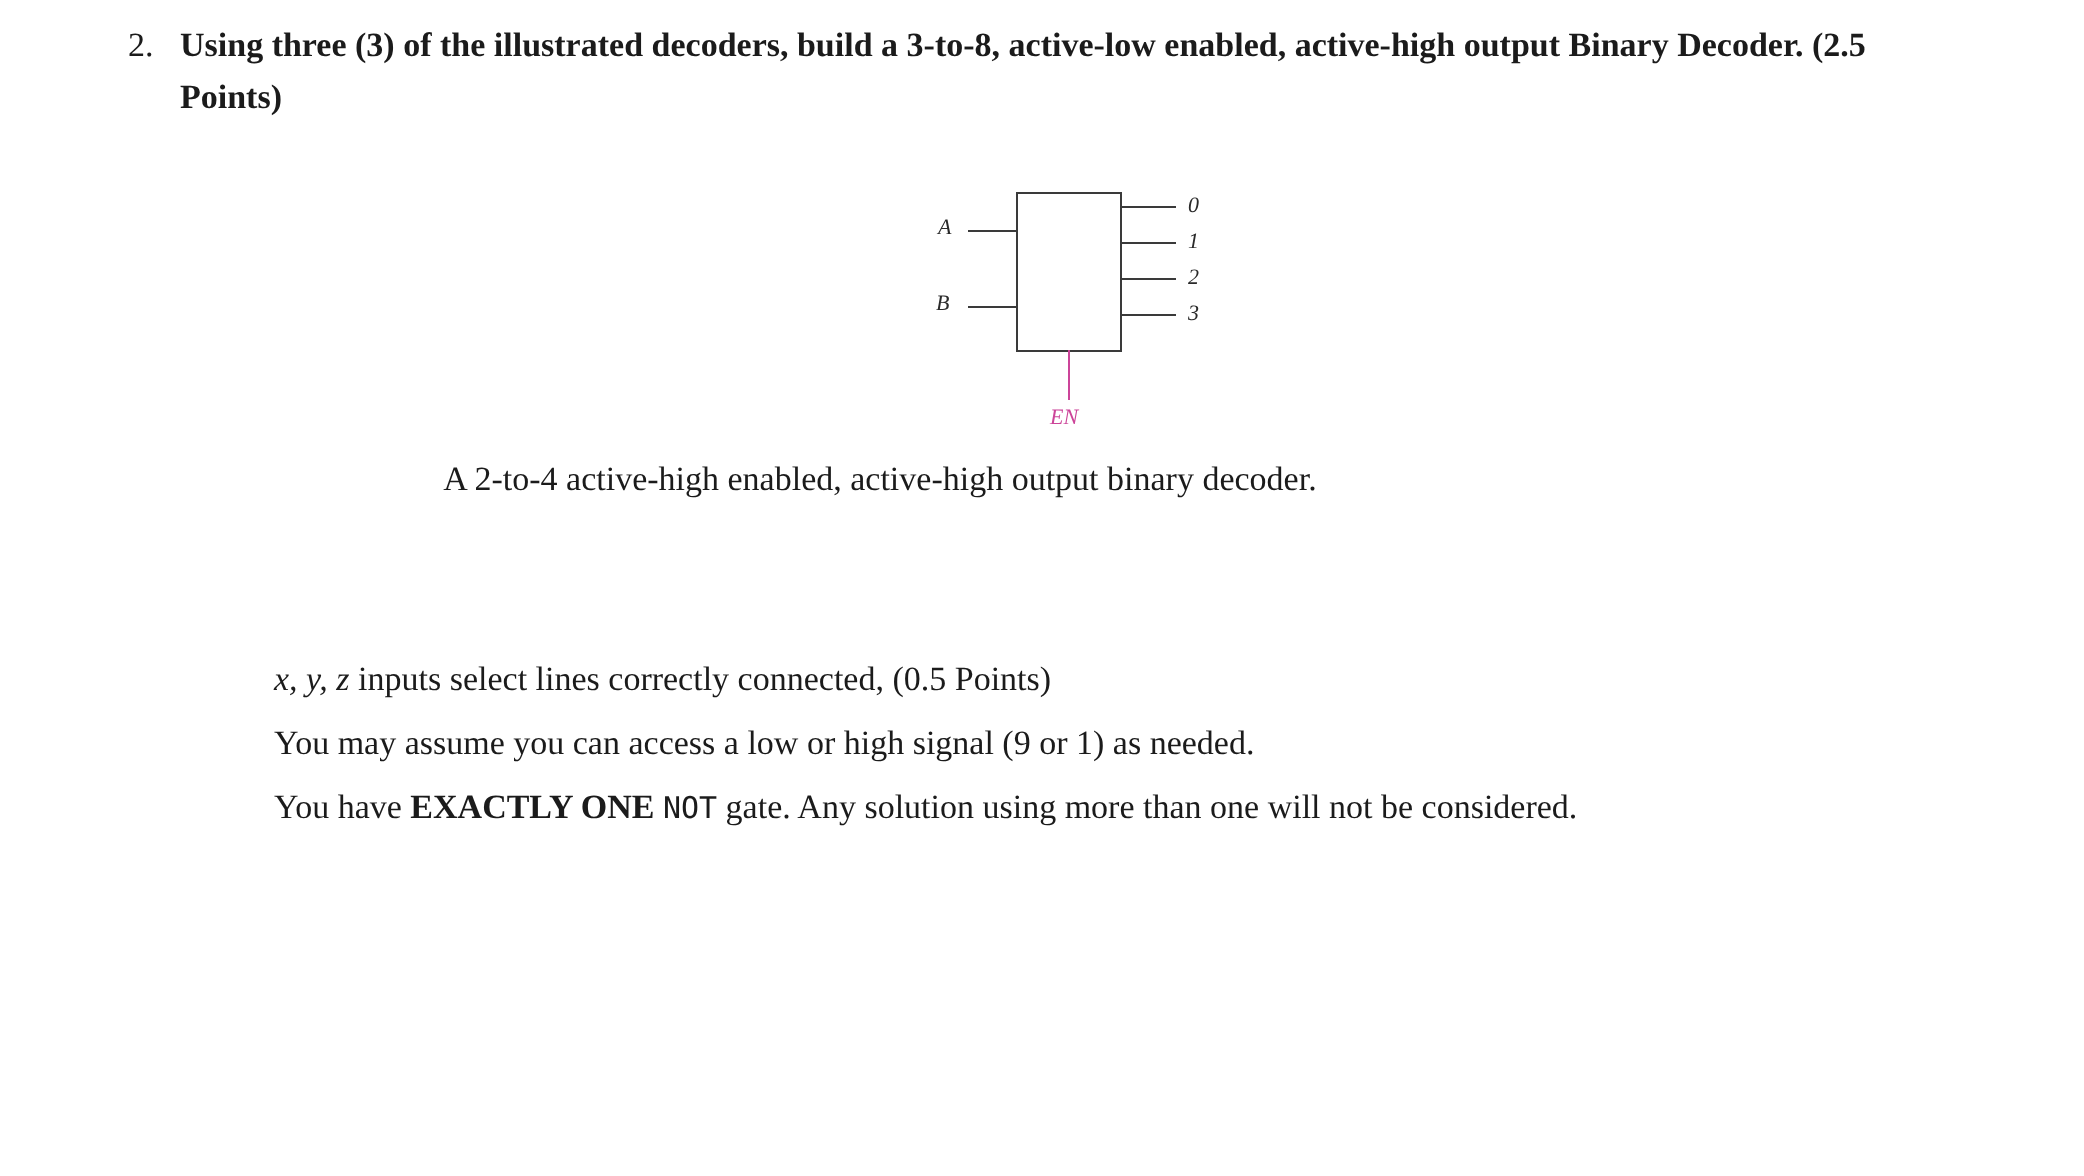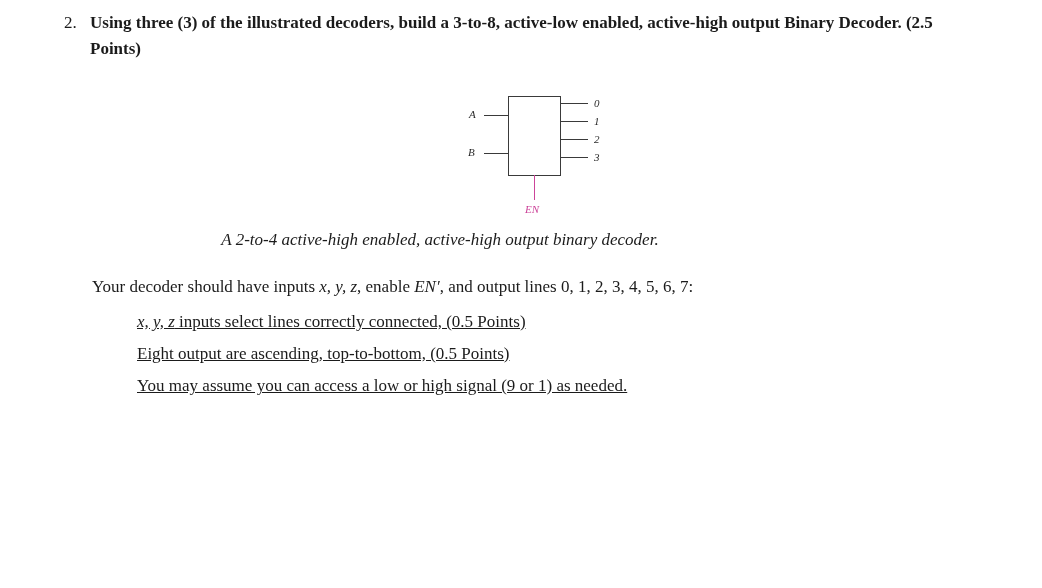--- a/index.html
+++ b/index.html
@@ -39,27 +39,27 @@
   }
   .label-a  { left: 469px; top: 108px; }
   .label-b  { left: 468px; top: 146px; }
   .label-o0 { left: 594px; top: 97px;  }
   .label-o1 { left: 594px; top: 115px; }
   .label-o2 { left: 594px; top: 133px; }
   .label-o3 { left: 594px; top: 151px; }
   .label-en { left: 525px; top: 203px; }
 
   
-  .caption { position: absolute; top: 230px; left: 0; width: 880px; text-align: center; font-style: italic; }
+  .caption { position: absolute; top: 230px; left: 0; width: 880px; text-align: center; }
 
   
   .intro { position: absolute; left: 92px; top: 277px; white-space: nowrap; }
 
   
-  .req-list { position: absolute; left: 137px; top: 306px; text-decoration: underline; }
+  .req-list { position: absolute; left: 137px; top: 324px; }
   .req { height: 32px; line-height: 32px; white-space: nowrap; }
 
   
   .it { font-style: italic; }
   .b  { font-weight: bold; }
   .tt { font-family: "DejaVu Sans Mono", monospace; font-size: 15px; }
 </style>
 </head>
 <body>
 
@@ -85,21 +85,20 @@
     <span class="dlabel label-b">B</span>
     <span class="dlabel label-o0">0</span>
     <span class="dlabel label-o1">1</span>
     <span class="dlabel label-o2">2</span>
     <span class="dlabel label-o3">3</span>
     <span class="dlabel label-en en-colored" style="color: rgb(204, 68, 153);">EN</span>
   </div>
 
   <div class="caption">A 2-to-4 active-high enabled, active-high output binary decoder.</div>
 
-  <div class="intro"><span>Your decoder should have inputs </span><span class="it">x, y, z</span><span>, enable </span><span class="it">EN′</span><span>, and output lines 0, 1, 2, 3, 4, 5, 6, 7:</span></div>
 
   <div class="req-list">
     <div class="req"><span class="it">x, y, z</span><span> inputs select lines correctly connected, (0.5 Points)</span></div>
-    <div class="req"><span>Eight output are ascending, top-to-bottom, (0.5 Points)</span></div>
     <div class="req"><span>You may assume you can access a low or high signal (9 or 1) as needed.</span></div>
+    <div class="req"><span>You have </span><span class="b">EXACTLY ONE</span><span> </span><span class="tt">NOT</span><span> gate. Any solution using more than one will not be considered.</span></div>
   </div>
 
 </div>
 
 </body></html>

